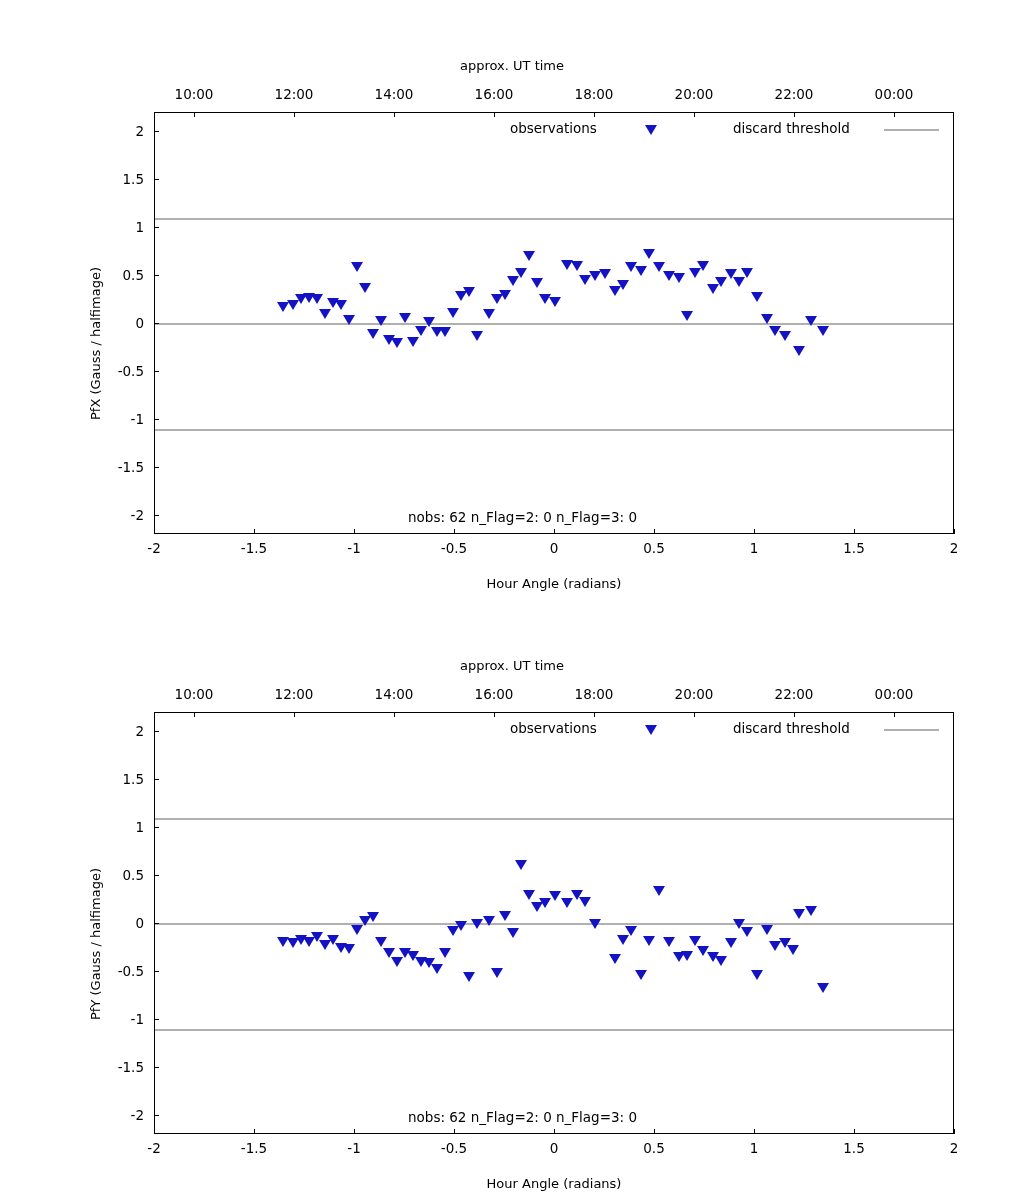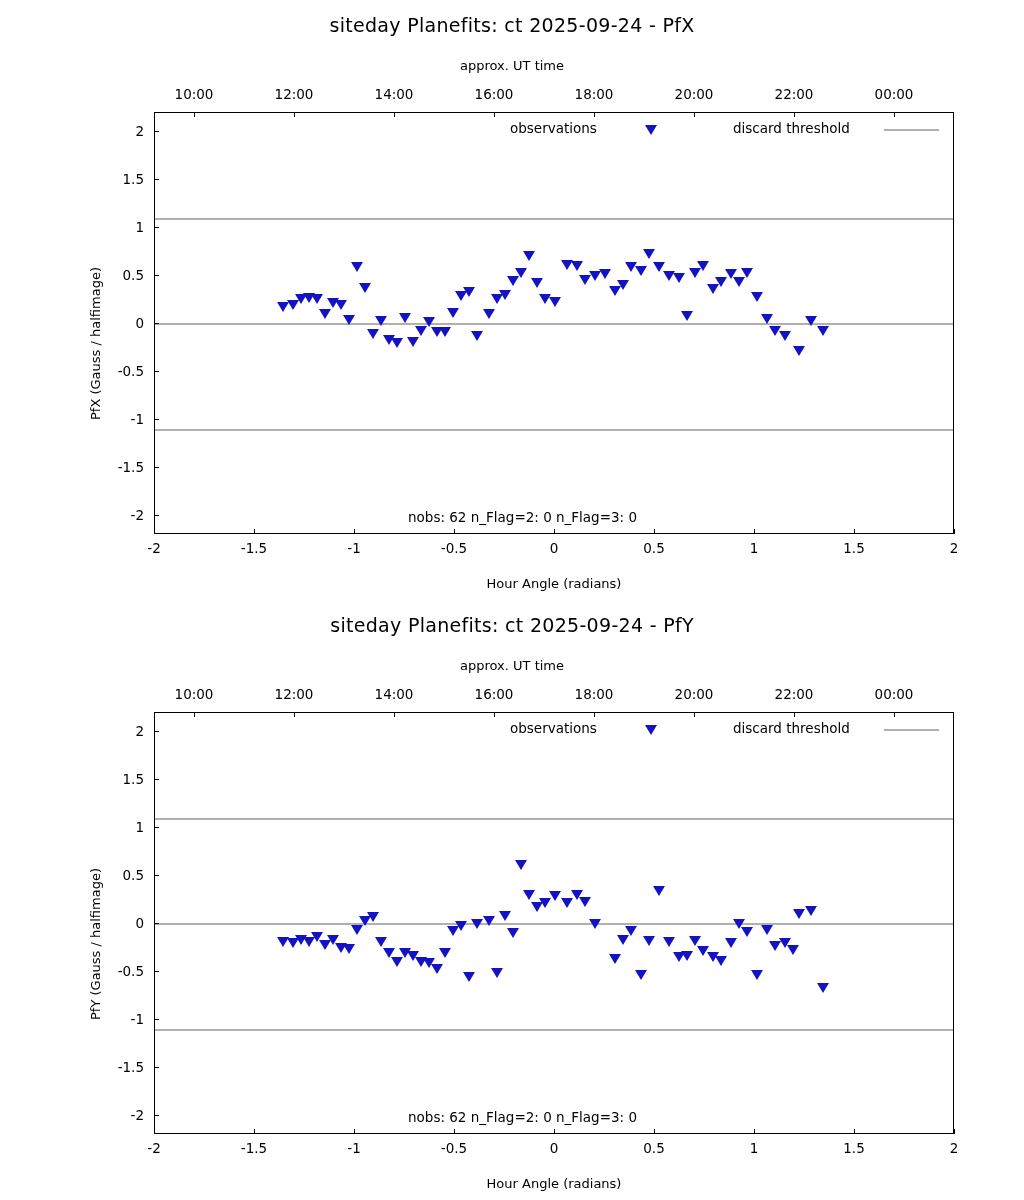--- a/index.html
+++ b/index.html
@@ -107,21 +107,20 @@
   .nobs {
     position: absolute;
     font-size: 13.5px;
     white-space: nowrap;
   }
 </style>
 </head>
 <body>
 
 <div class="figure" id="fig0">
-  <div class="title" style="top:14px">siteday Planefits:  ct  2025-09-24  -  PfX</div>
   <div class="top-axis-label" style="top:58px">approx. UT time</div>
   <div class="plot-box" id="box0" style="left:154px; top:112px; width:800px; height:422px;">
       <div class="hline" style="top: 104.5px; background: rgb(176, 176, 176);"></div>
       <div class="hline" style="top: 210px; background: rgb(176, 176, 176);"></div>
       <div class="hline" style="top: 315.5px; background: rgb(176, 176, 176);"></div>
       <div class="marker" style="left: 128px; top: 193.736px; border-top-color: rgb(19, 19, 196);"></div>
       <div class="marker" style="left: 138px; top: 191.818px; border-top-color: rgb(19, 19, 196);"></div>
       <div class="marker" style="left: 146px; top: 186.064px; border-top-color: rgb(19, 19, 196);"></div>
       <div class="marker" style="left: 154px; top: 185.105px; border-top-color: rgb(19, 19, 196);"></div>
       <div class="marker" style="left: 162px; top: 186.064px; border-top-color: rgb(19, 19, 196);"></div>
@@ -238,21 +237,20 @@
     <div class="ticklabel" style="left: 144px; top: 275.045px; transform: translate(-100%, -50%);">0.5</div>
     <div class="tick-y" style="left: 154px; top: 227.091px;"></div>
     <div class="ticklabel" style="left: 144px; top: 227.091px; transform: translate(-100%, -50%);">1</div>
     <div class="tick-y" style="left: 154px; top: 179.136px;"></div>
     <div class="ticklabel" style="left: 144px; top: 179.136px; transform: translate(-100%, -50%);">1.5</div>
     <div class="tick-y" style="left: 154px; top: 131.182px;"></div>
     <div class="ticklabel" style="left: 144px; top: 131.182px; transform: translate(-100%, -50%);">2</div>
   </div>
 
 <div class="figure" id="fig1">
-  <div class="title" style="top:14px">siteday Planefits:  ct  2025-09-24  -  PfY</div>
   <div class="top-axis-label" style="top:58px">approx. UT time</div>
   <div class="plot-box" id="box1" style="left:154px; top:112px; width:800px; height:422px;">
       <div class="hline" style="top: 104.5px; background: rgb(176, 176, 176);"></div>
       <div class="hline" style="top: 210px; background: rgb(176, 176, 176);"></div>
       <div class="hline" style="top: 315.5px; background: rgb(176, 176, 176);"></div>
       <div class="marker" style="left: 128px; top: 229.223px; border-top-color: rgb(19, 19, 196);"></div>
       <div class="marker" style="left: 138px; top: 230.182px; border-top-color: rgb(19, 19, 196);"></div>
       <div class="marker" style="left: 146px; top: 227.305px; border-top-color: rgb(19, 19, 196);"></div>
       <div class="marker" style="left: 154px; top: 229.223px; border-top-color: rgb(19, 19, 196);"></div>
       <div class="marker" style="left: 162px; top: 224.427px; border-top-color: rgb(19, 19, 196);"></div>

